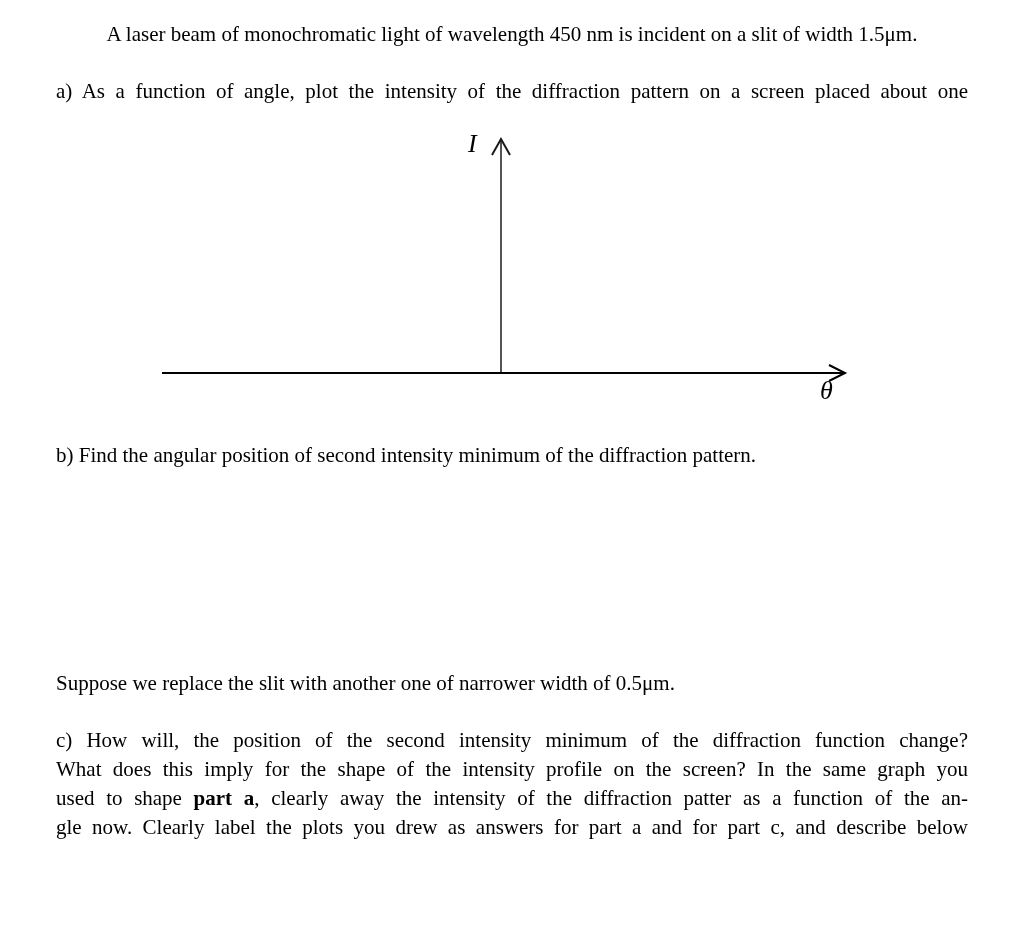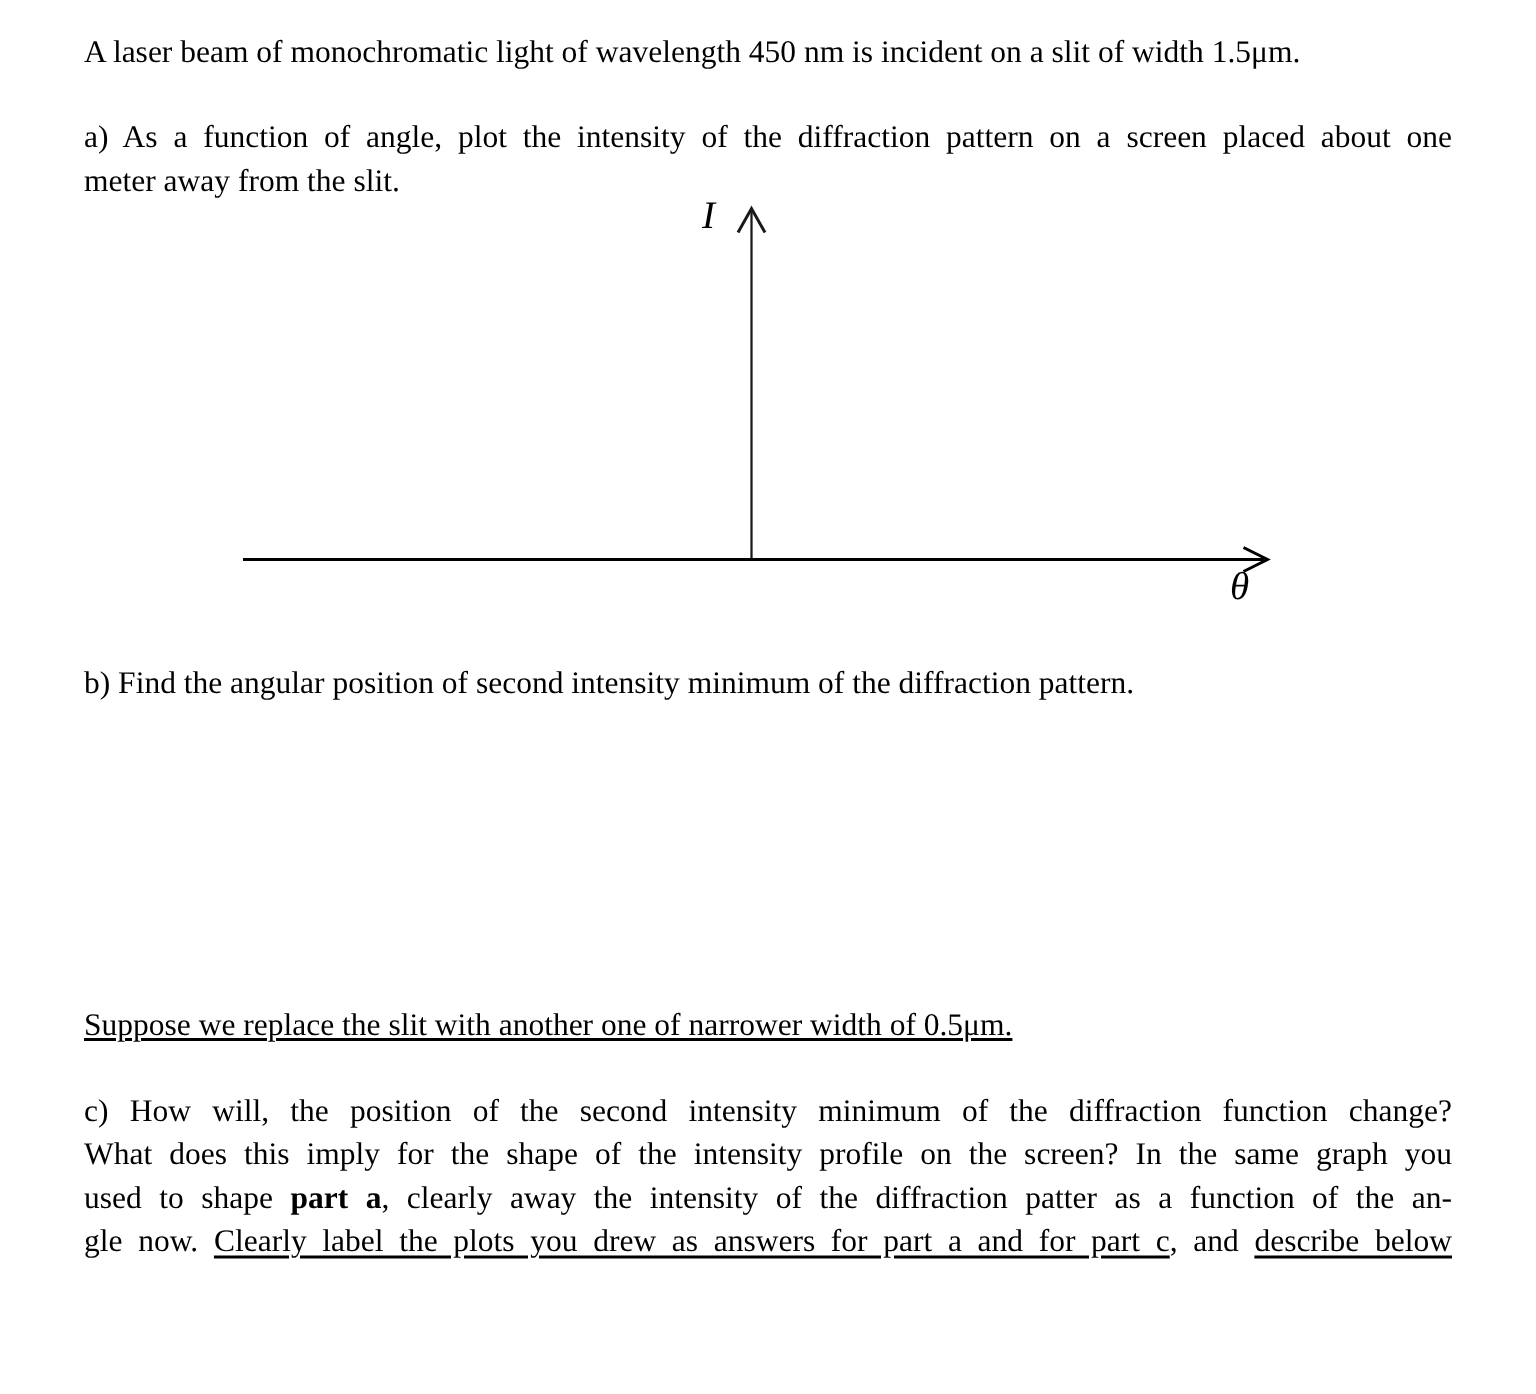--- a/index.html
+++ b/index.html
@@ -25,28 +25,27 @@
   .line {
     margin: 0;
     line-height: 29px;
   }
   .just {
     text-align: justify;
     text-align-last: justify;
   }
   .bold { font-weight: bold; }
   .ul {
-    text-decoration: underline;
     text-decoration-thickness: 1.5px;
     text-underline-offset: 3px;
   }
-  #intro     { top: 20px; }
+  #intro     { top: 20px; text-align: center; }
   #part-a    { top: 77px; }
   #part-b    { top: 441px; }
-  #interlude { top: 669px; text-decoration: underline; }
+  #interlude { top: 669px; }
   #part-c    { top: 726px; }
   #graph-svg {
     position: absolute;
     left: 130px; top: 125px;
     width: 740px; height: 280px;
   }
   .axis-label {
     position: absolute;
     font-style: italic;
     font-size: 26px;
@@ -57,21 +56,20 @@
 </style>
 </head>
 <body>
 
 <div class="page">
 
   <p id="intro" class="textblock line">A laser beam of monochromatic light of wavelength 450 nm is incident on a slit of width 1.5μm.</p>
 
   <div id="part-a" class="textblock">
     <p class="line just">a) As a function of angle, plot the intensity of the diffraction pattern on a screen placed about one</p>
-    <p class="line">meter away from the slit.</p>
   </div>
 
   <svg id="graph-svg" viewBox="0 0 740 280" xmlns="http://www.w3.org/2000/svg">
     <line x1="371" y1="16" x2="371" y2="249" stroke="#1a1a1a" stroke-width="1.5"></line>
     <polyline points="362,30 371,14 380,30" fill="none" stroke="#1a1a1a" stroke-width="2"></polyline>
     <line x1="32" y1="248" x2="713" y2="248" stroke="#000000" stroke-width="2"></line>
     <polyline points="699,240 715,248 699,256" fill="none" stroke="#000000" stroke-width="2"></polyline>
   </svg>
 
   <span id="y-axis-label" class="axis-label">I</span>

